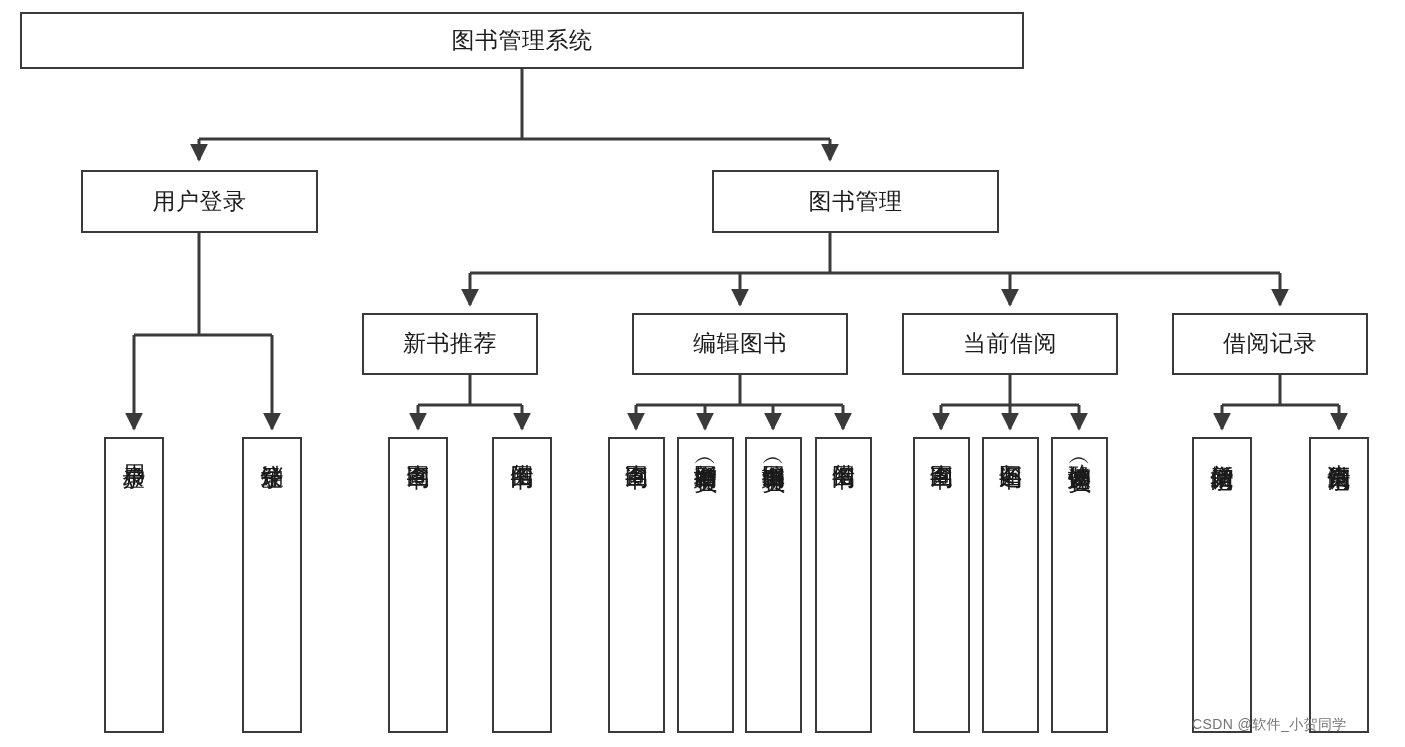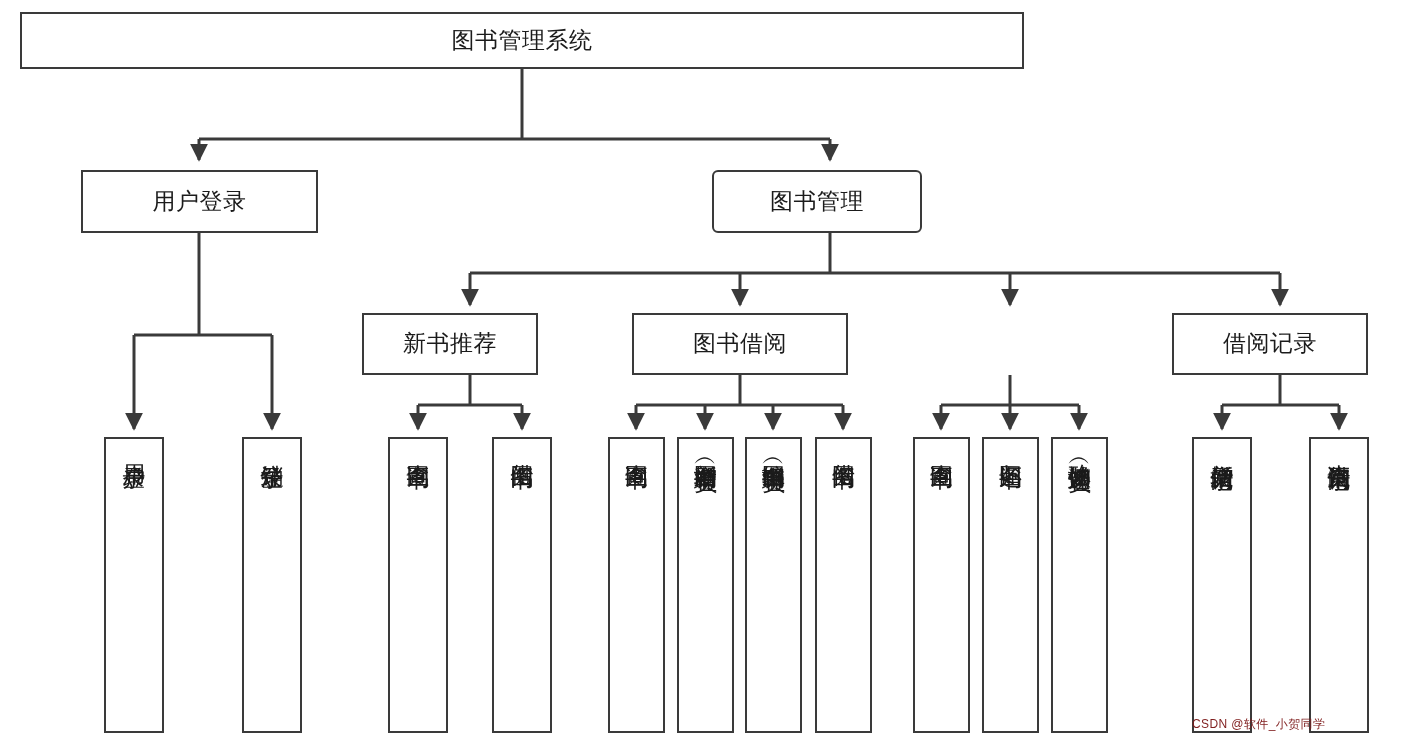--- a/index.html
+++ b/index.html
@@ -54,22 +54,22 @@
     text-orientation: upright;
     font-size: 23px;
     line-height: 1.08;
     letter-spacing: 1px;
     white-space: nowrap;
   }
   #watermark {
     position: absolute;
     left: 1192px;
     top: 716px;
-    font-size: 12px;
-    color: #7f1d1d;
+    font-size: 14px;
+    color: #737373;
     white-space: nowrap;
     z-index: 3;
     letter-spacing: 0.4px;
     text-align: right;
   }
 </style>
 </head>
 <body>
 
 <div id="canvas">
@@ -124,29 +124,32 @@
     </g>
   </svg>
 
   <div class="node horiz" style="left:20px; top:12px; width:1004px; height:57px;">
     <span class="label">图书管理系统</span>
   </div>
 
   <div class="node horiz" style="left:81px; top:170px; width:237px; height:63px;">
     <span class="label">用户登录</span>
   </div>
-  <div class="node horiz" style="left:712px; top:170px; width:210px; height:63px;border-radius:6px;">
+  <div class="node horiz" style="left:712px; top:170px; width:287px; height:63px;">
     <span class="label">图书管理</span>
   </div>
 
   <div class="node horiz" style="left:362px; top:313px; width:176px; height:62px;">
     <span class="label">新书推荐</span>
   </div>
   <div class="node horiz" style="left:632px; top:313px; width:216px; height:62px;">
-    <span class="label">图书借阅</span>
+    <span class="label">编辑图书</span>
+  </div>
+  <div class="node horiz" style="left:902px; top:313px; width:216px; height:62px;">
+    <span class="label">当前借阅</span>
   </div>
   <div class="node horiz" style="left:1172px; top:313px; width:196px; height:62px;">
     <span class="label">借阅记录</span>
   </div>
 
   <div class="node vert" style="left:104px; top:437px; width:60px; height:296px;">
     <span class="label">用户登录</span>
   </div>
   <div class="node vert" style="left:242px; top:437px; width:60px; height:296px;">
     <span class="label">注销登录</span>

